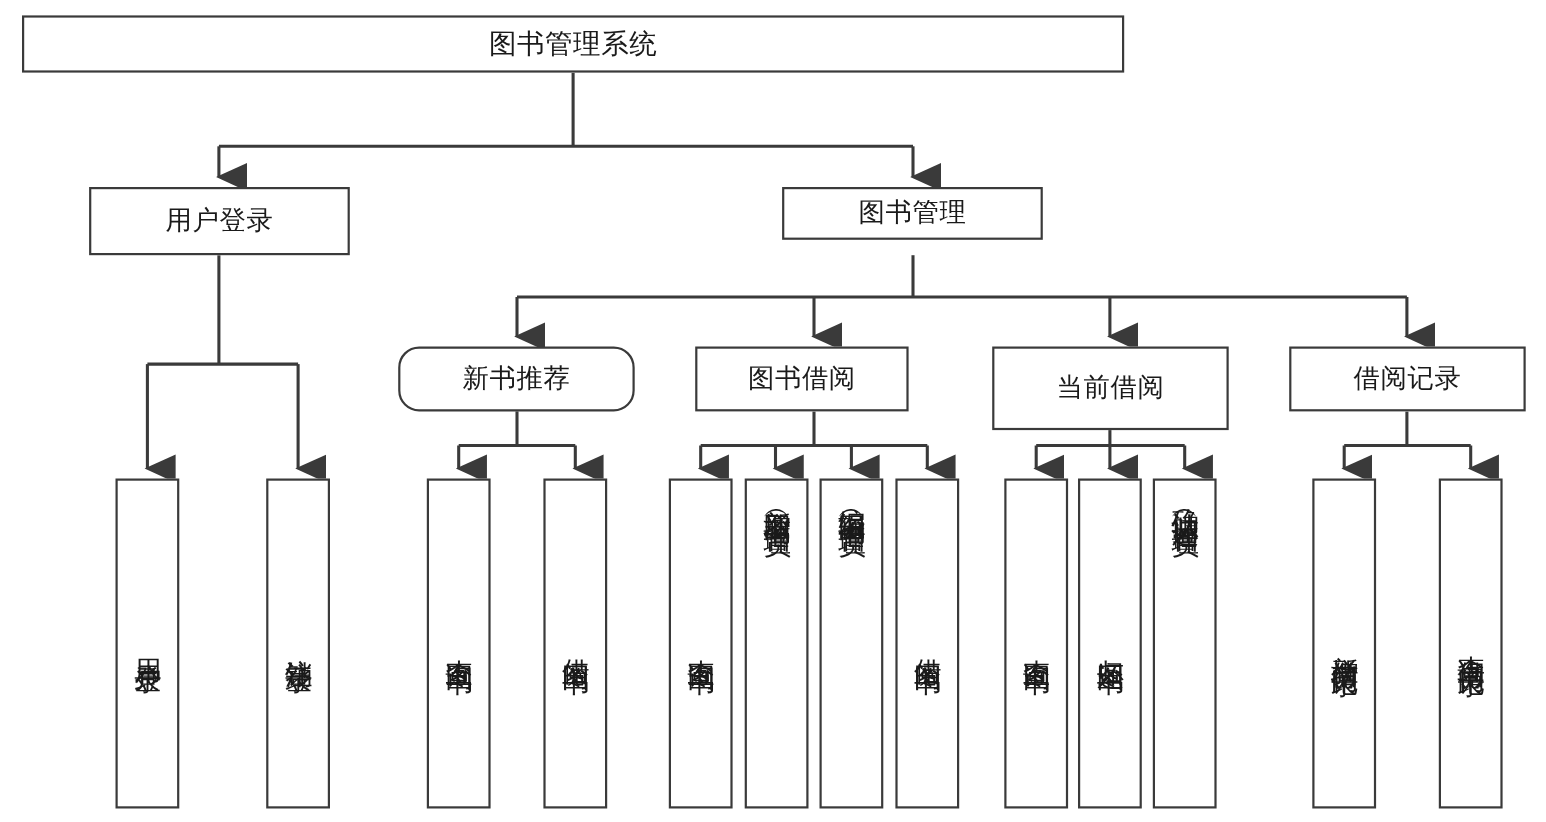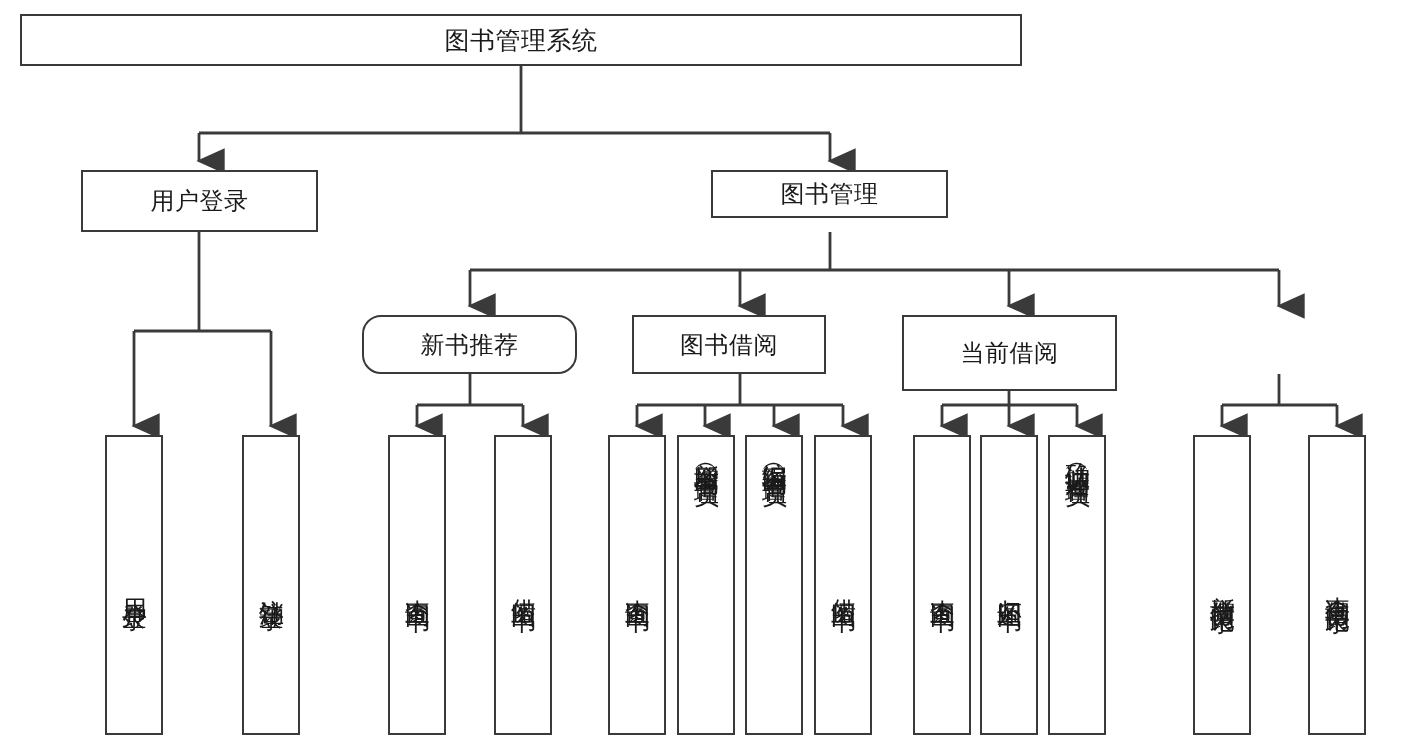--- a/index.html
+++ b/index.html
@@ -21,21 +21,20 @@
     display:flex;
     align-items:center;
     justify-content:center;
     color:#1a1a1a;
   }
   .node .lbl{
     display:block;
     text-align:center;
     line-height:1.0;
     letter-spacing:0.5px;
-    font-family:Liberation Serif, serif;
   }
   .node.h .lbl{font-size:24px;}
   .node.root .lbl{font-size:25px;}
 
   
   .node.v{
     align-items:flex-start;
     justify-content:center;
     padding-top:6px;
   }
@@ -130,20 +129,23 @@
 
   <div class="node h" style="left:362px;top:315px;width:215px;height:59px;border-radius:19px;">
     <span class="lbl">新书推荐</span>
   </div>
   <div class="node h" style="left:632px;top:315px;width:194px;height:59px;">
     <span class="lbl">图书借阅</span>
   </div>
   <div class="node h" style="left:902px;top:315px;width:215px;height:76px;justify-content:center;">
     <span class="lbl">当前借阅</span>
   </div>
+  <div class="node h" style="left:1172px;top:315px;width:215px;height:59px;">
+    <span class="lbl">借阅记录</span>
+  </div>
 
   <div class="node v mid" style="left:105px;top:435px;width:58px;height:300px;">
     <span class="lbl">用户登录</span>
   </div>
   <div class="node v mid" style="left:242px;top:435px;width:58px;height:300px;">
     <span class="lbl">注销登录</span>
   </div>
 
   <div class="node v mid" style="left:388px;top:435px;width:58px;height:300px;">
     <span class="lbl">查询图书</span>

